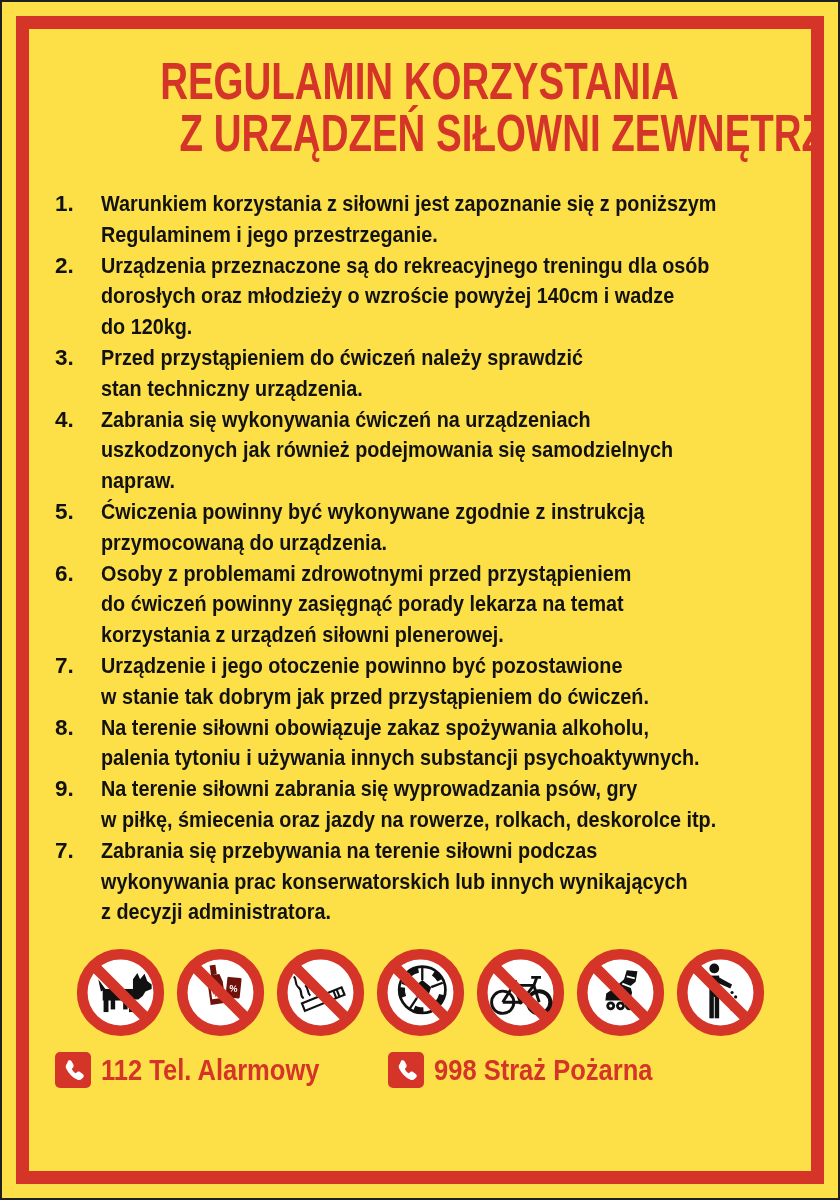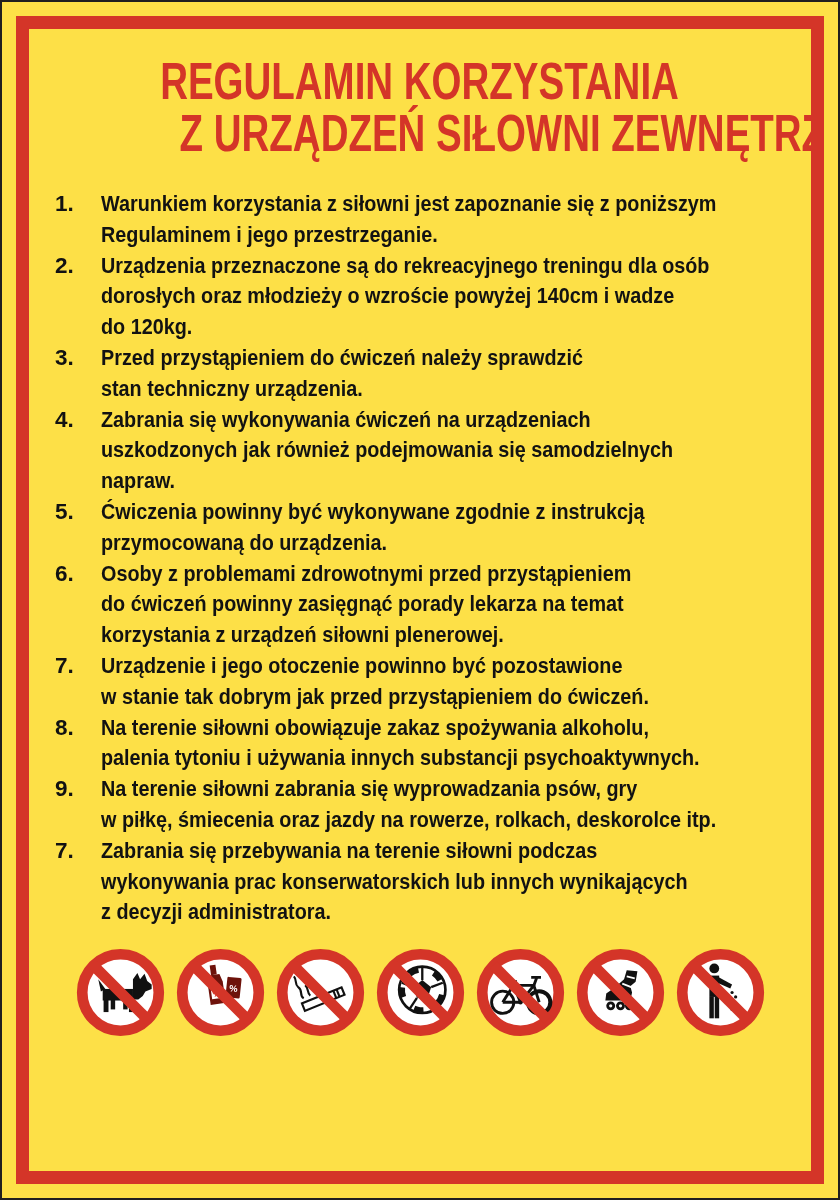--- a/index.html
+++ b/index.html
@@ -220,20 +220,36 @@
           <circle cx="67" cy="64" r="1.8"></circle>
           <circle cx="63" cy="69" r="1.8"></circle>
         </g>
         <line x1="19.5" y1="19.5" x2="80.5" y2="80.5" stroke="#d43528" stroke-width="12"></line>
       </svg>
 
     </div>
 
     <div class="phones">
 
-
-
-
+      <div class="phone">
+        <span class="phone-badge">
+          <svg viewBox="0 0 24 24">
+              <path fill="#fff" d="M7.5 3.5 C8.6 2.7 10.1 3 10.8 4.2 L12.3 6.9 C12.9 8 12.6 9.3 11.7 10.1 L10.9 10.8 C11.6 12.6 12.9 14.1 14.6 15 L15.4 14.2 C16.2 13.4 17.5 13.2 18.5 13.9 L21 15.6 C22.1 16.4 22.3 18 21.3 19 L20.2 20.1 C19.1 21.2 17.5 21.5 16.1 20.9 C11.4 18.9 7.6 15.1 5.6 10.4 C5 9 5.3 7.4 6.4 6.3 Z"></path>
+            </svg>
+        </span>
+        <span class="phone-label">112 Tel. Alarmowy</span>
+      </div>
+
+
+
+      <div class="phone">
+        <span class="phone-badge">
+          <svg viewBox="0 0 24 24">
+              <path fill="#fff" d="M7.5 3.5 C8.6 2.7 10.1 3 10.8 4.2 L12.3 6.9 C12.9 8 12.6 9.3 11.7 10.1 L10.9 10.8 C11.6 12.6 12.9 14.1 14.6 15 L15.4 14.2 C16.2 13.4 17.5 13.2 18.5 13.9 L21 15.6 C22.1 16.4 22.3 18 21.3 19 L20.2 20.1 C19.1 21.2 17.5 21.5 16.1 20.9 C11.4 18.9 7.6 15.1 5.6 10.4 C5 9 5.3 7.4 6.4 6.3 Z"></path>
+            </svg>
+        </span>
+        <span class="phone-label">998 Straż Pożarna</span>
+      </div>
 
     </div>
 
   </div>
 </div>
 
 </body></html>

